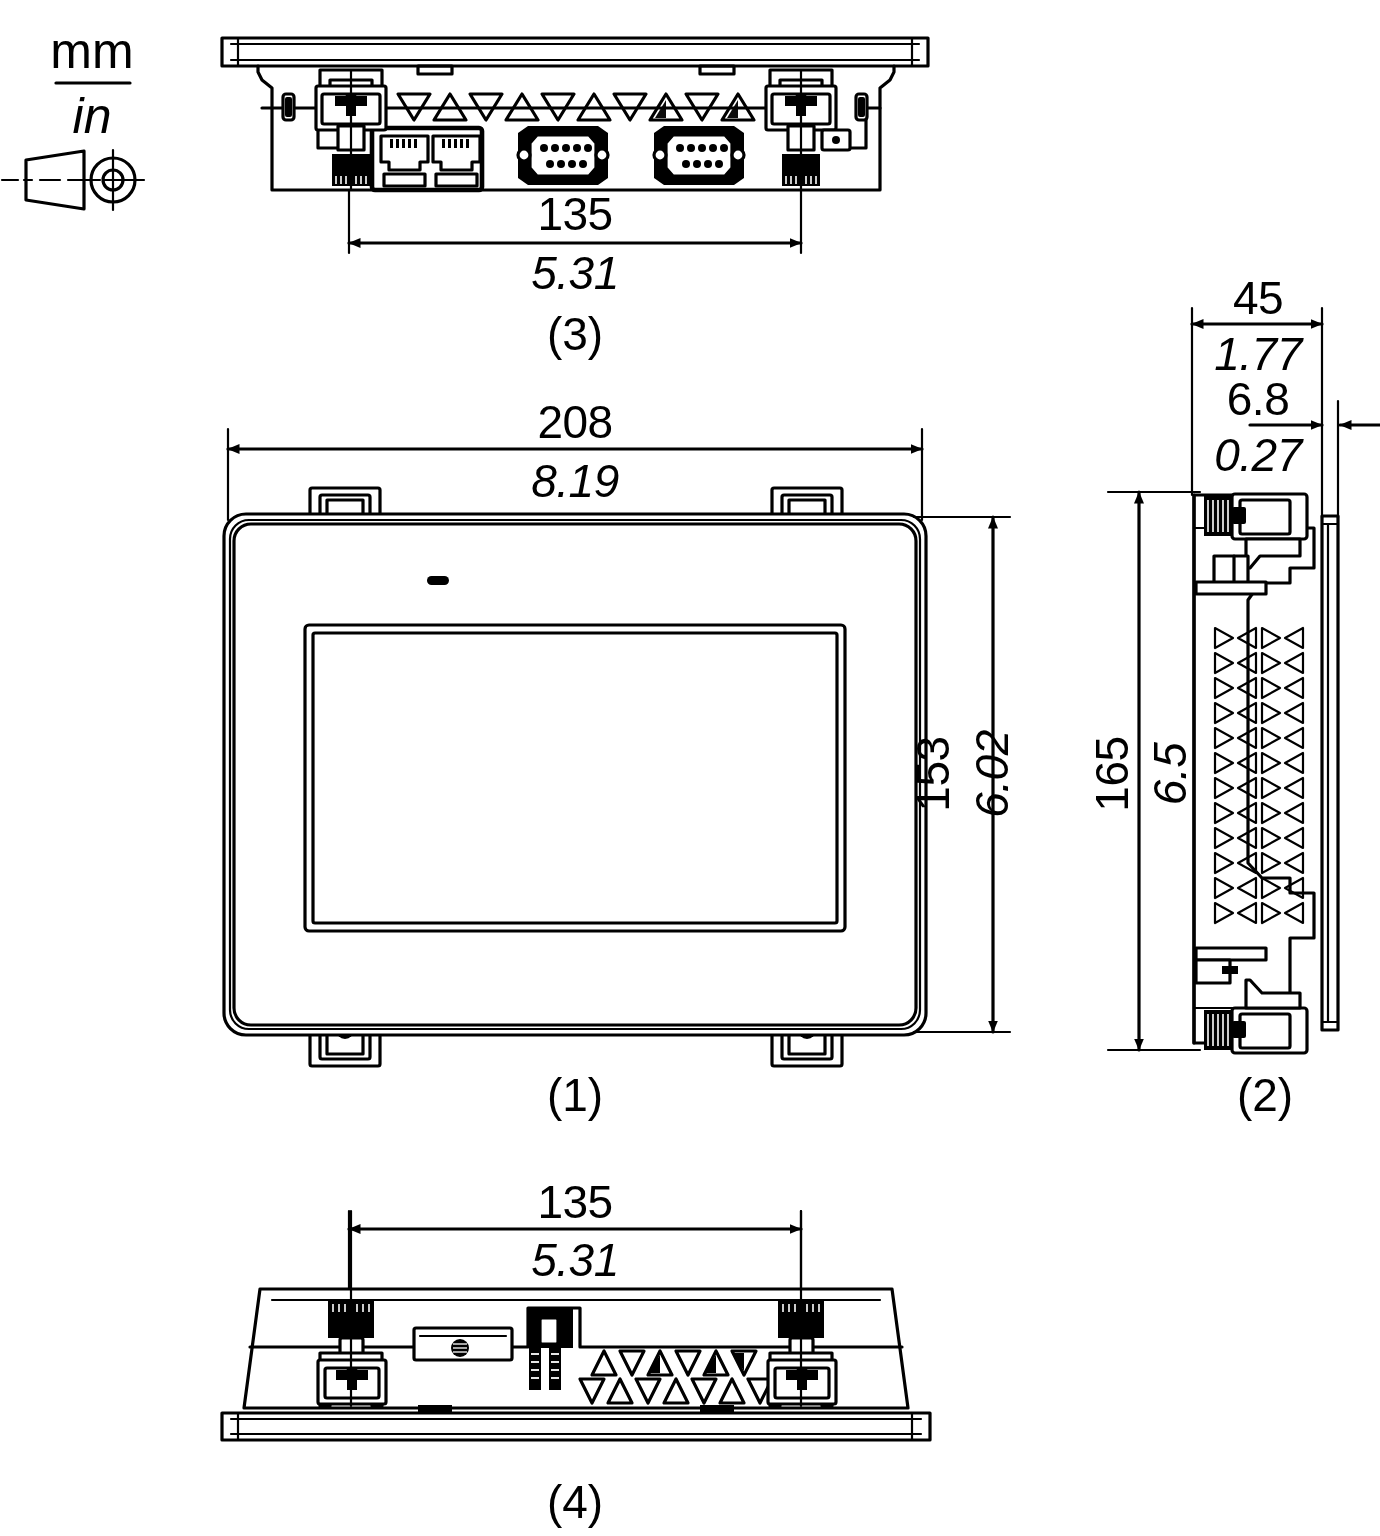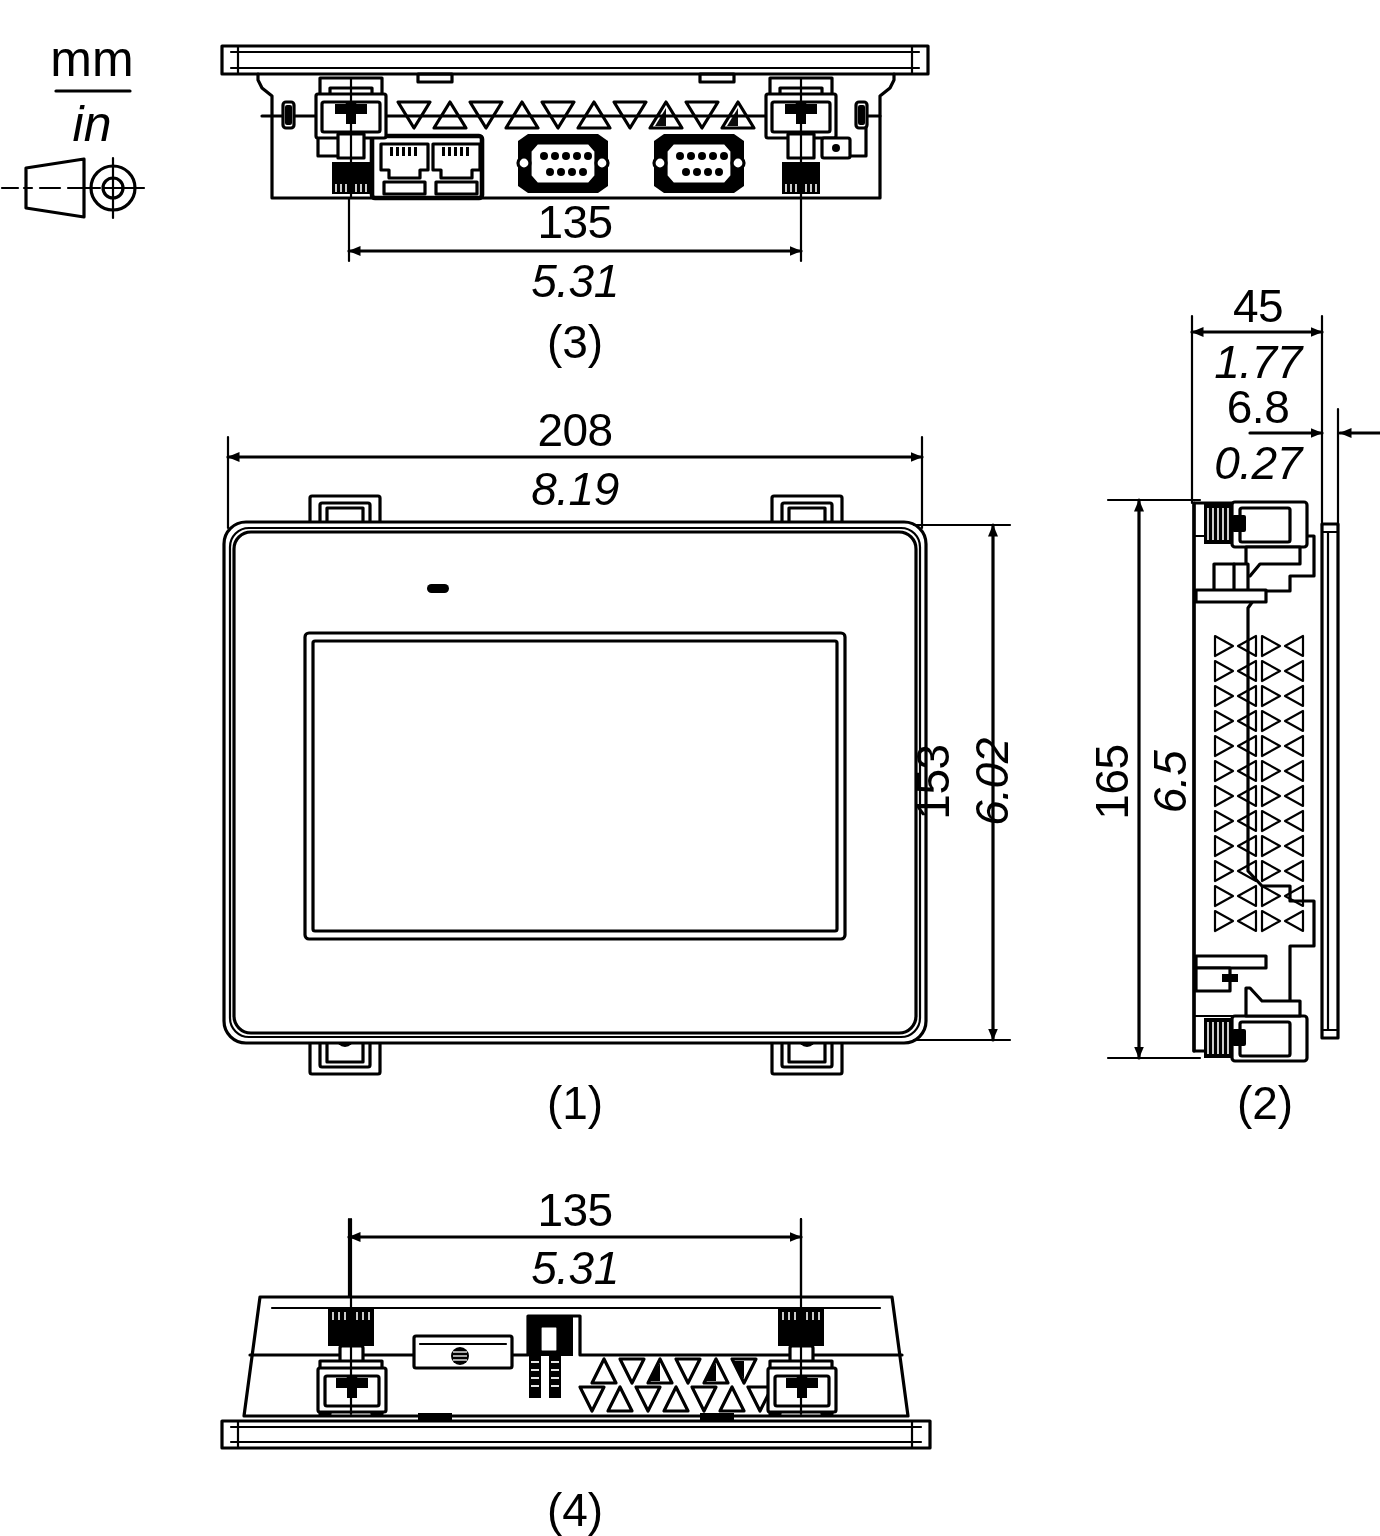--- a/index.html
+++ b/index.html
@@ -12,21 +12,21 @@
     width: 1380px;
     height: 1536px;
     font-family: "Liberation Sans", sans-serif;
     color: #000000;
     overflow: hidden;
     position: relative;
   }
   #sheet {
     position: absolute;
     left: 0;
-    top: 16px;
+    top: 8px;
     width: 1380px;
     height: 1292px;
   }
   svg.drawing {
     display: block;
     width: 1380px;
     height: 1536px;
   }
   .ln   { stroke: #000; fill: none; stroke-linecap: round; stroke-linejoin: round; }
   .thin { stroke-width: 2.2; }

